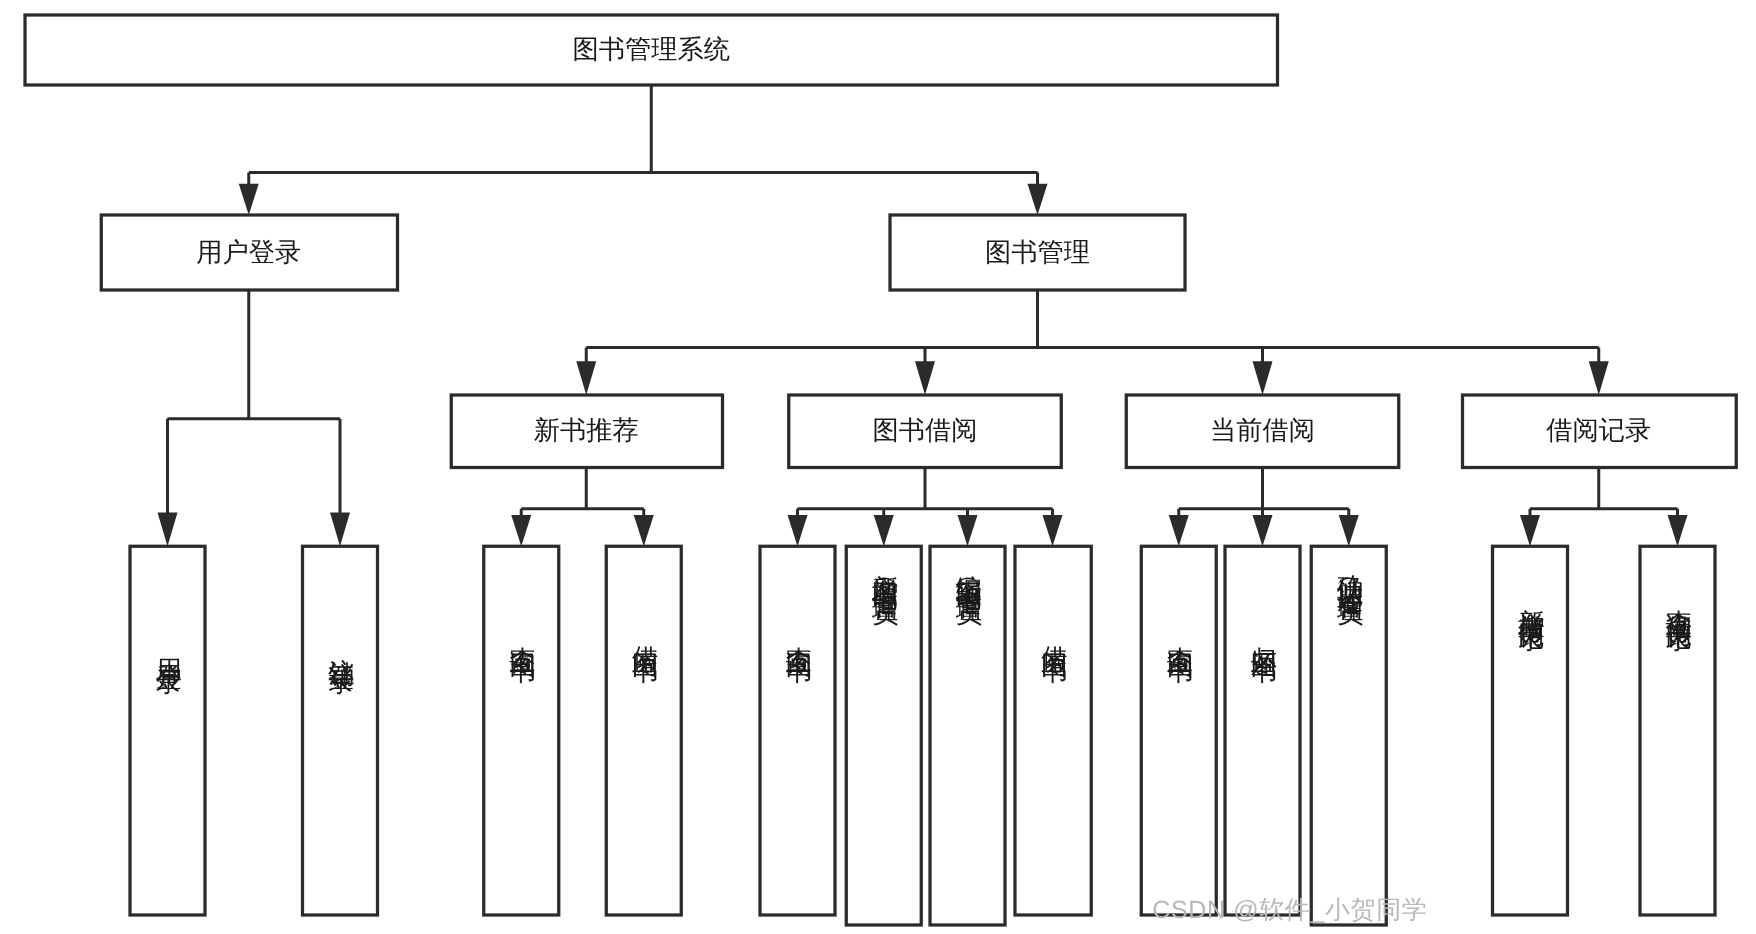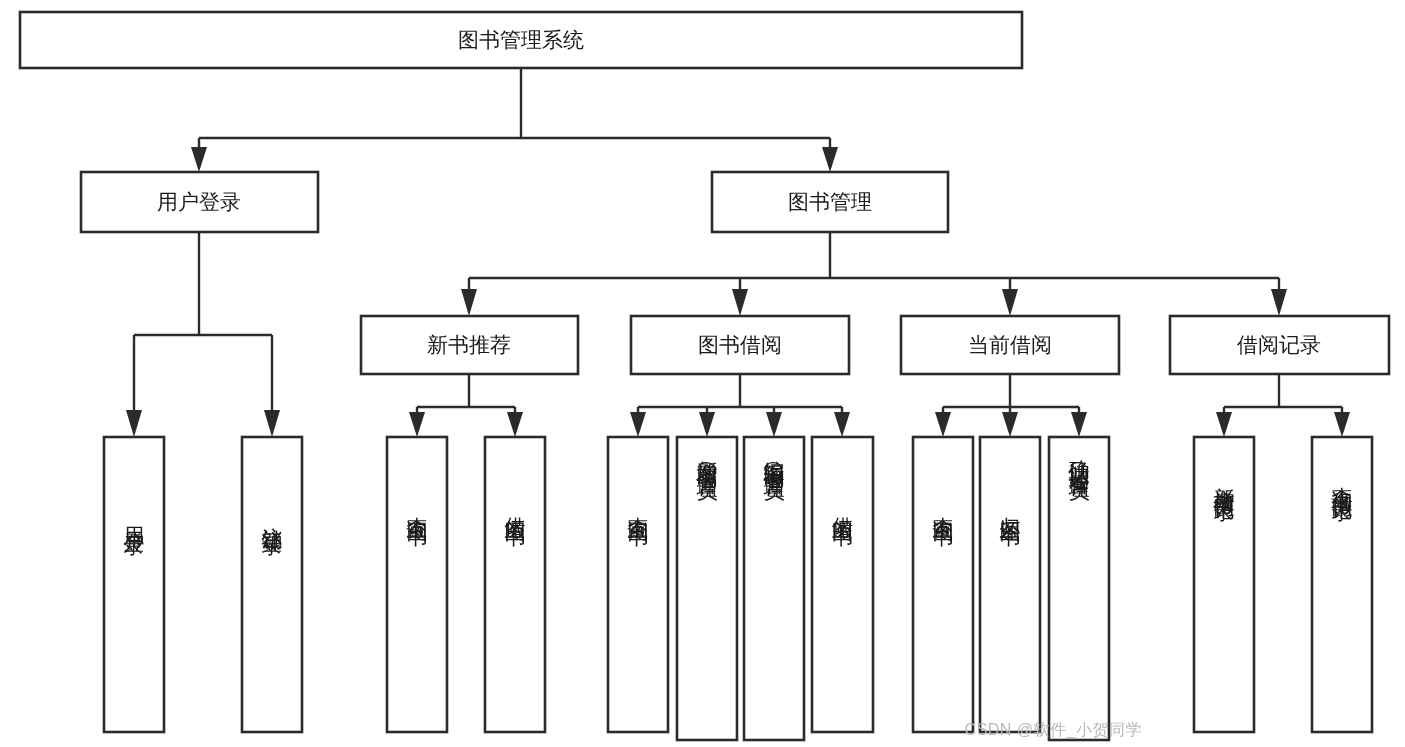--- a/index.html
+++ b/index.html
@@ -71,21 +71,21 @@
     color: #1a1a1a;
     letter-spacing: 3px;
     white-space: nowrap;
     text-align: center;
   }
   .watermark {
     position: absolute;
     right: 8px;
     bottom: 6px;
     font-family: "Liberation Sans", "DejaVu Sans", sans-serif;
-    font-size: 16px;
+    font-size: 20px;
     color: #b8b8b8;
     white-space: nowrap;
     letter-spacing: 0.5px;
   }
 </style>
 </head>
 <body>
 
 <div id="diagram-root">
 

